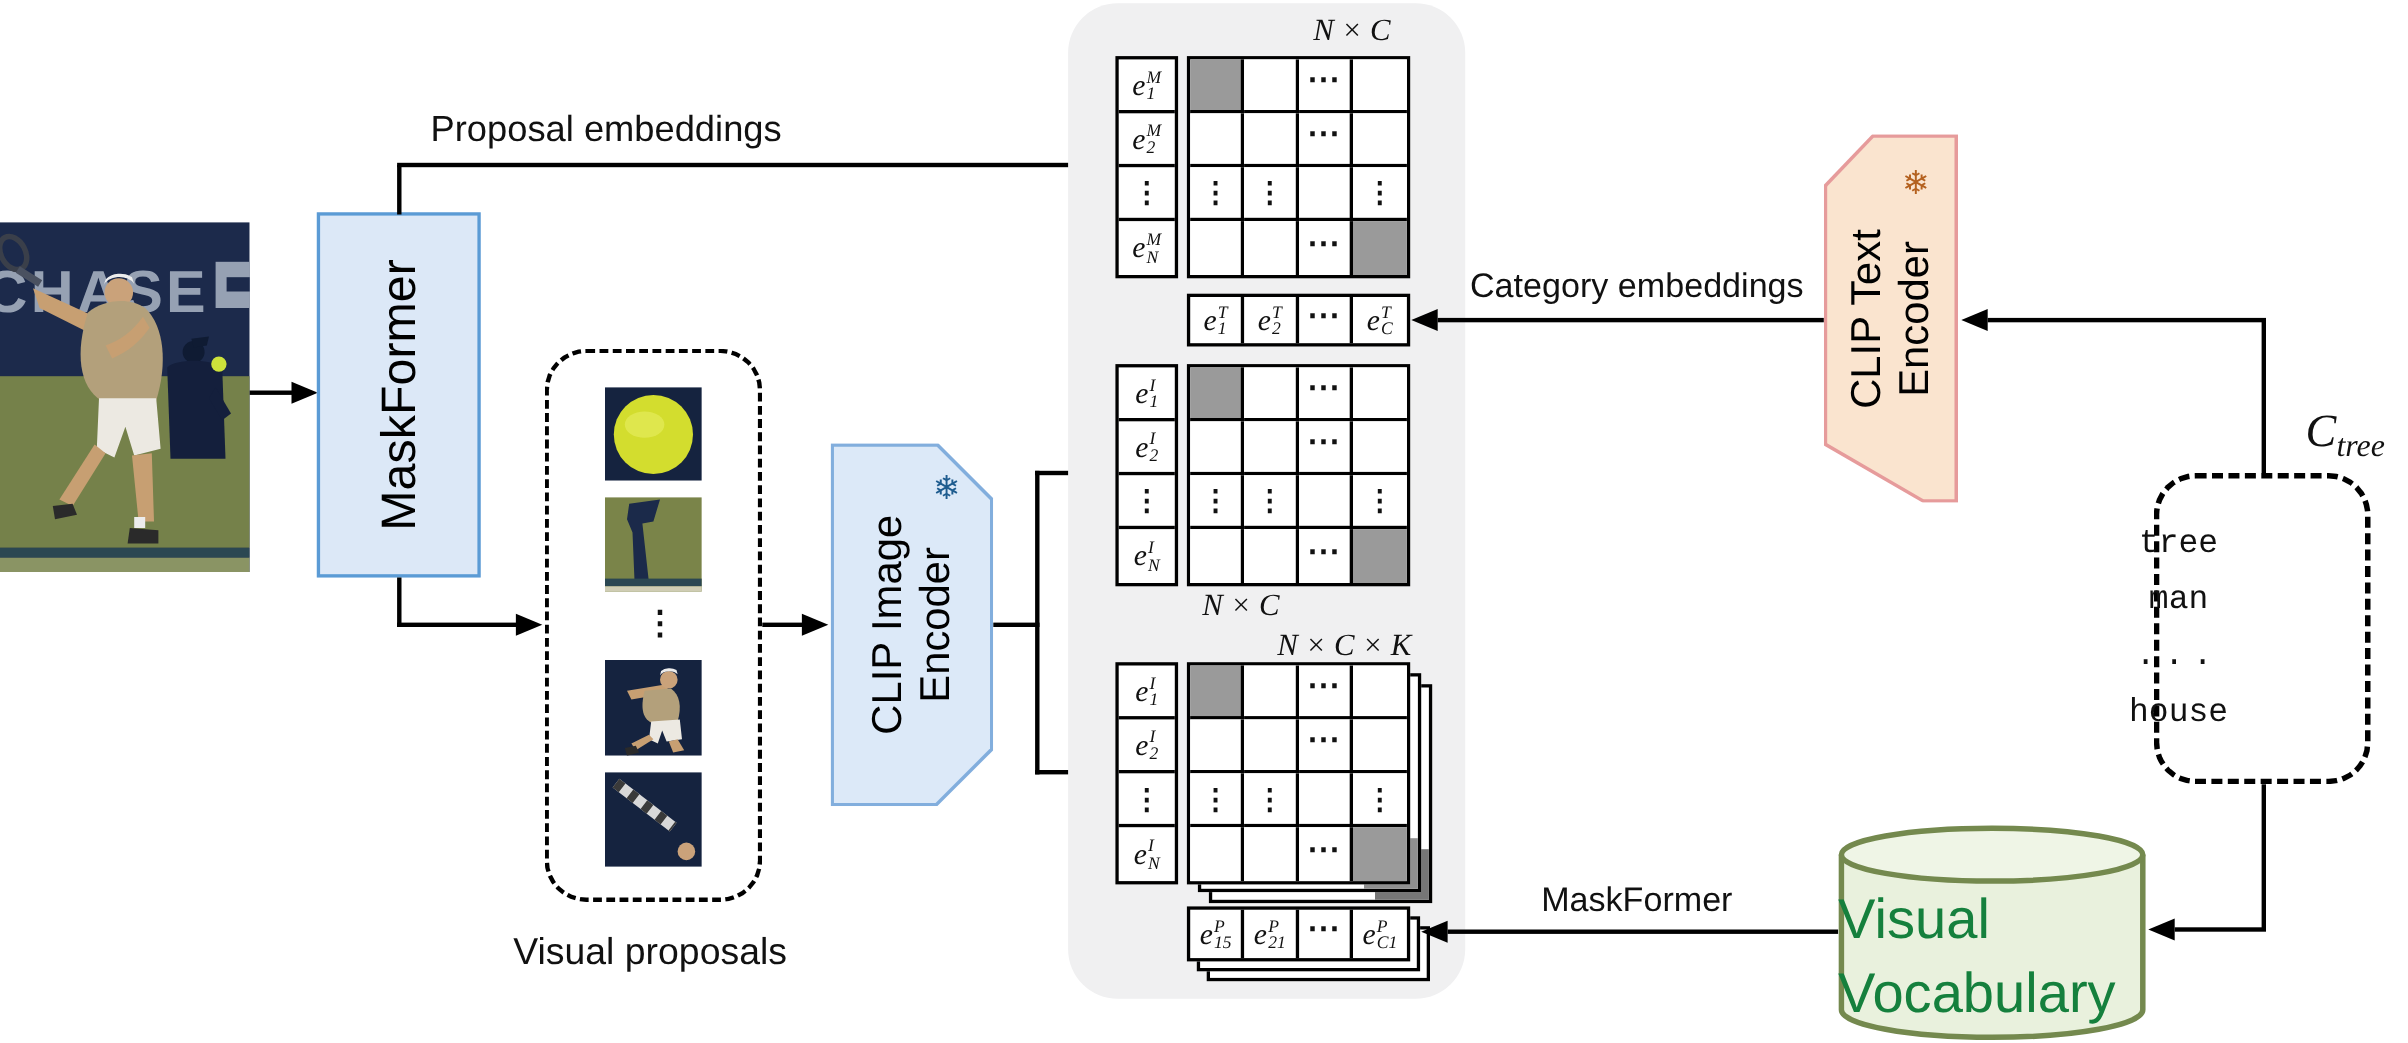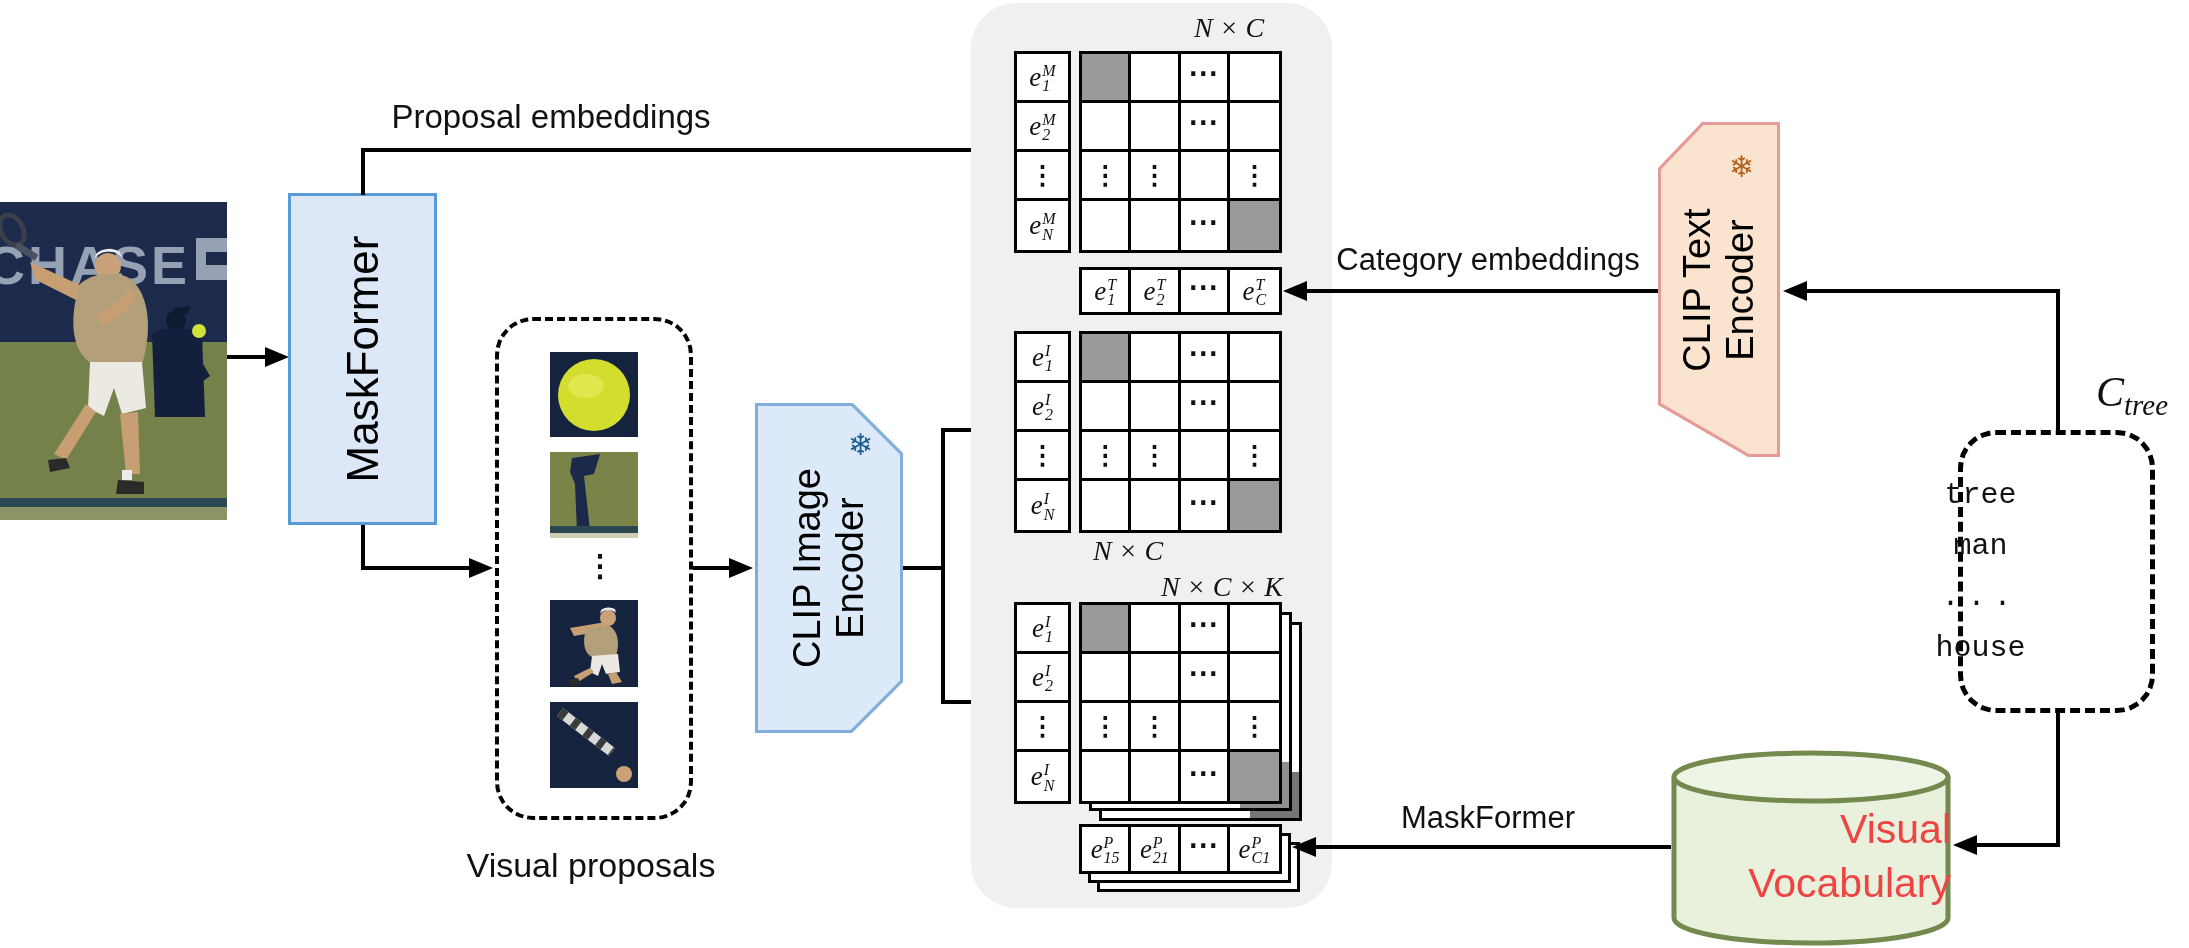--- a/index.html
+++ b/index.html
@@ -65,21 +65,21 @@
   
   .dashbox{position:absolute;border:4.5px dashed #000;border-radius:38px;box-sizing:border-box;background:#fff;}
   .crop{position:absolute;left:550px;width:88px;}
   .vocab-items{position:absolute;left:1882px;top:430px;width:197px;height:283px;display:flex;flex-direction:column;
       align-items:center;justify-content:center;gap:17px;font-family:"Liberation Mono",monospace;font-size:30px;}
   .ctest{position:absolute;left:2096px;top:368px;font-family:"Liberation Serif",serif;font-style:italic;font-size:42px;}
   .ctest sub{font-size:29px;}
 
   
   .cyl{position:absolute;left:1671px;top:750px;width:280px;height:196px;}
-  .cyl .txt{position:absolute;left:0;top:52px;width:100%;text-align:right;font-size:41px;line-height:1.32;color:#ef4444;}
+  .cyl .txt{position:absolute;left:0;top:52px;width:100%;text-align:left;font-size:51px;line-height:1.32;color:#15803d;}
 
   .photo{position:absolute;left:0;top:202px;width:227px;height:318px;}
   .plabel{font-size:33px;}
 </style>
 </head>
 <body>
 
 <div class="canvas">
 
   <svg class="photo" viewBox="0 0 227 318">

